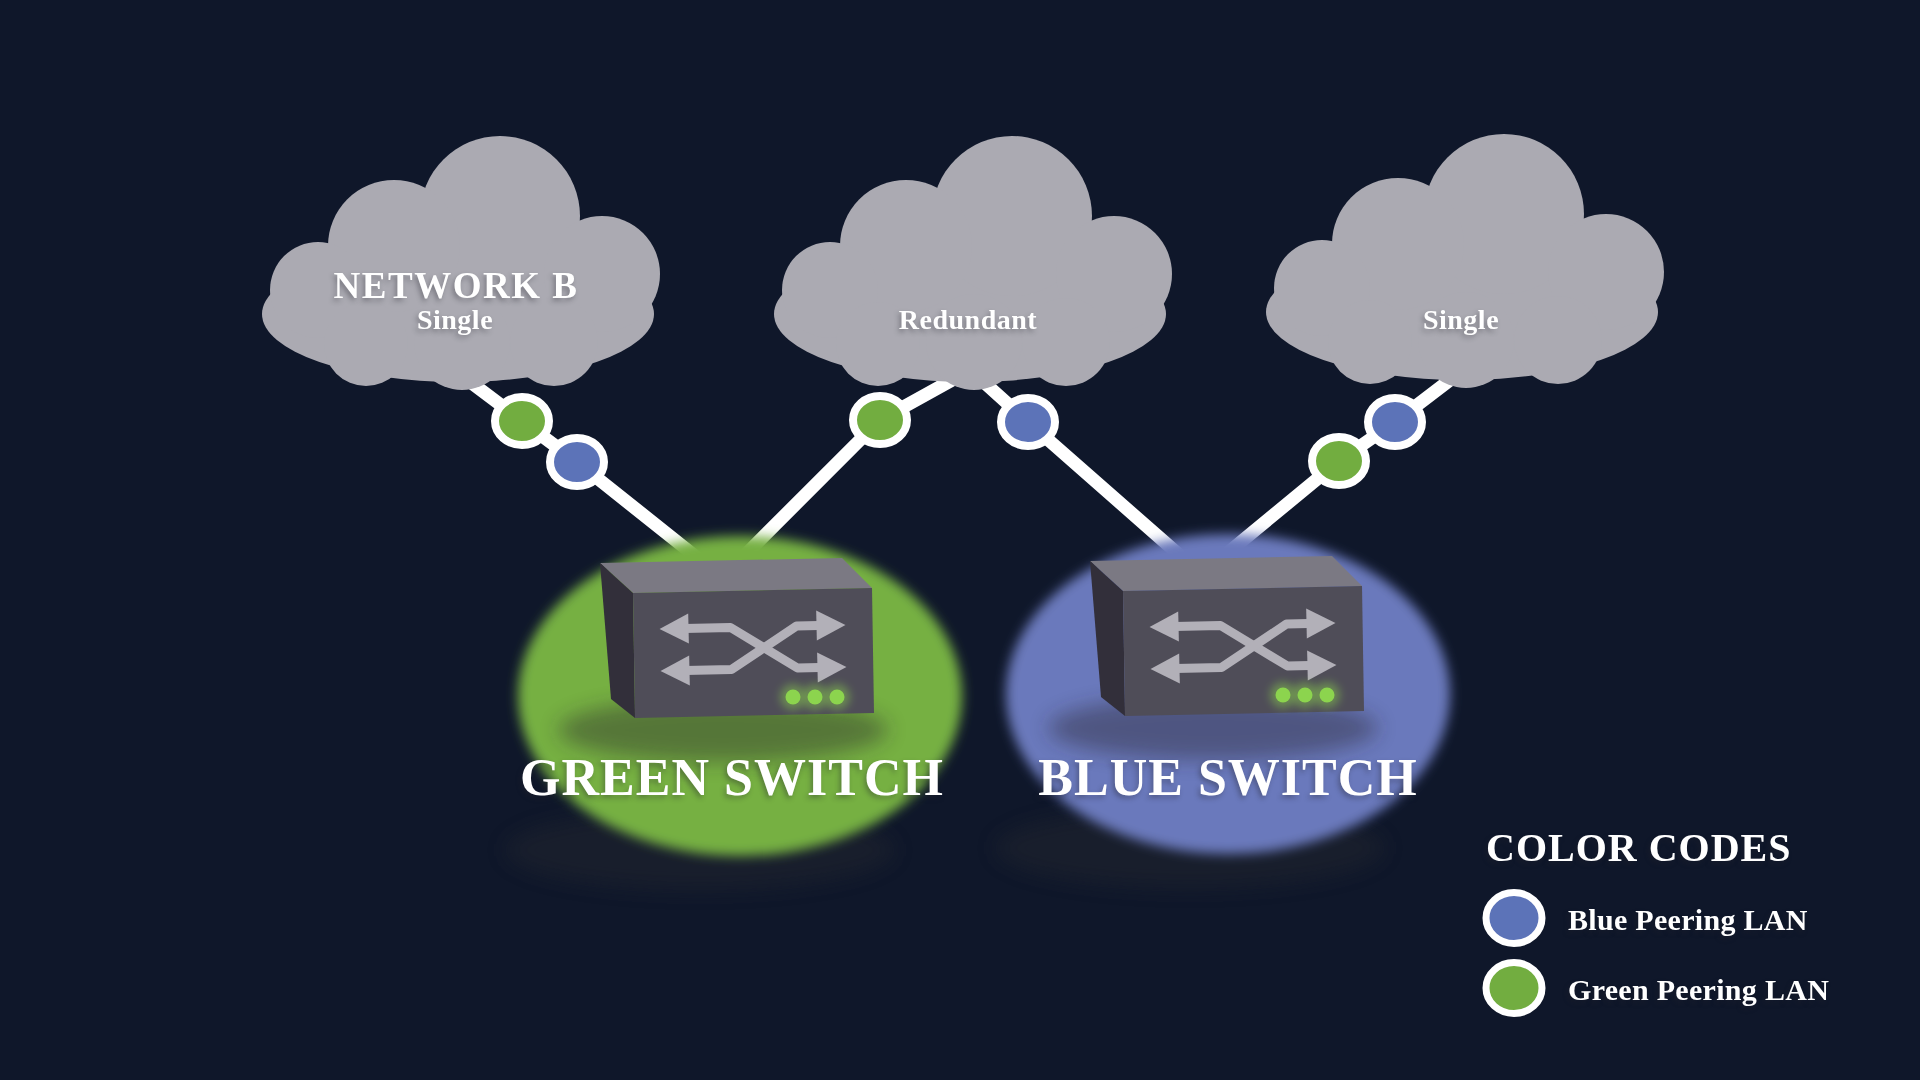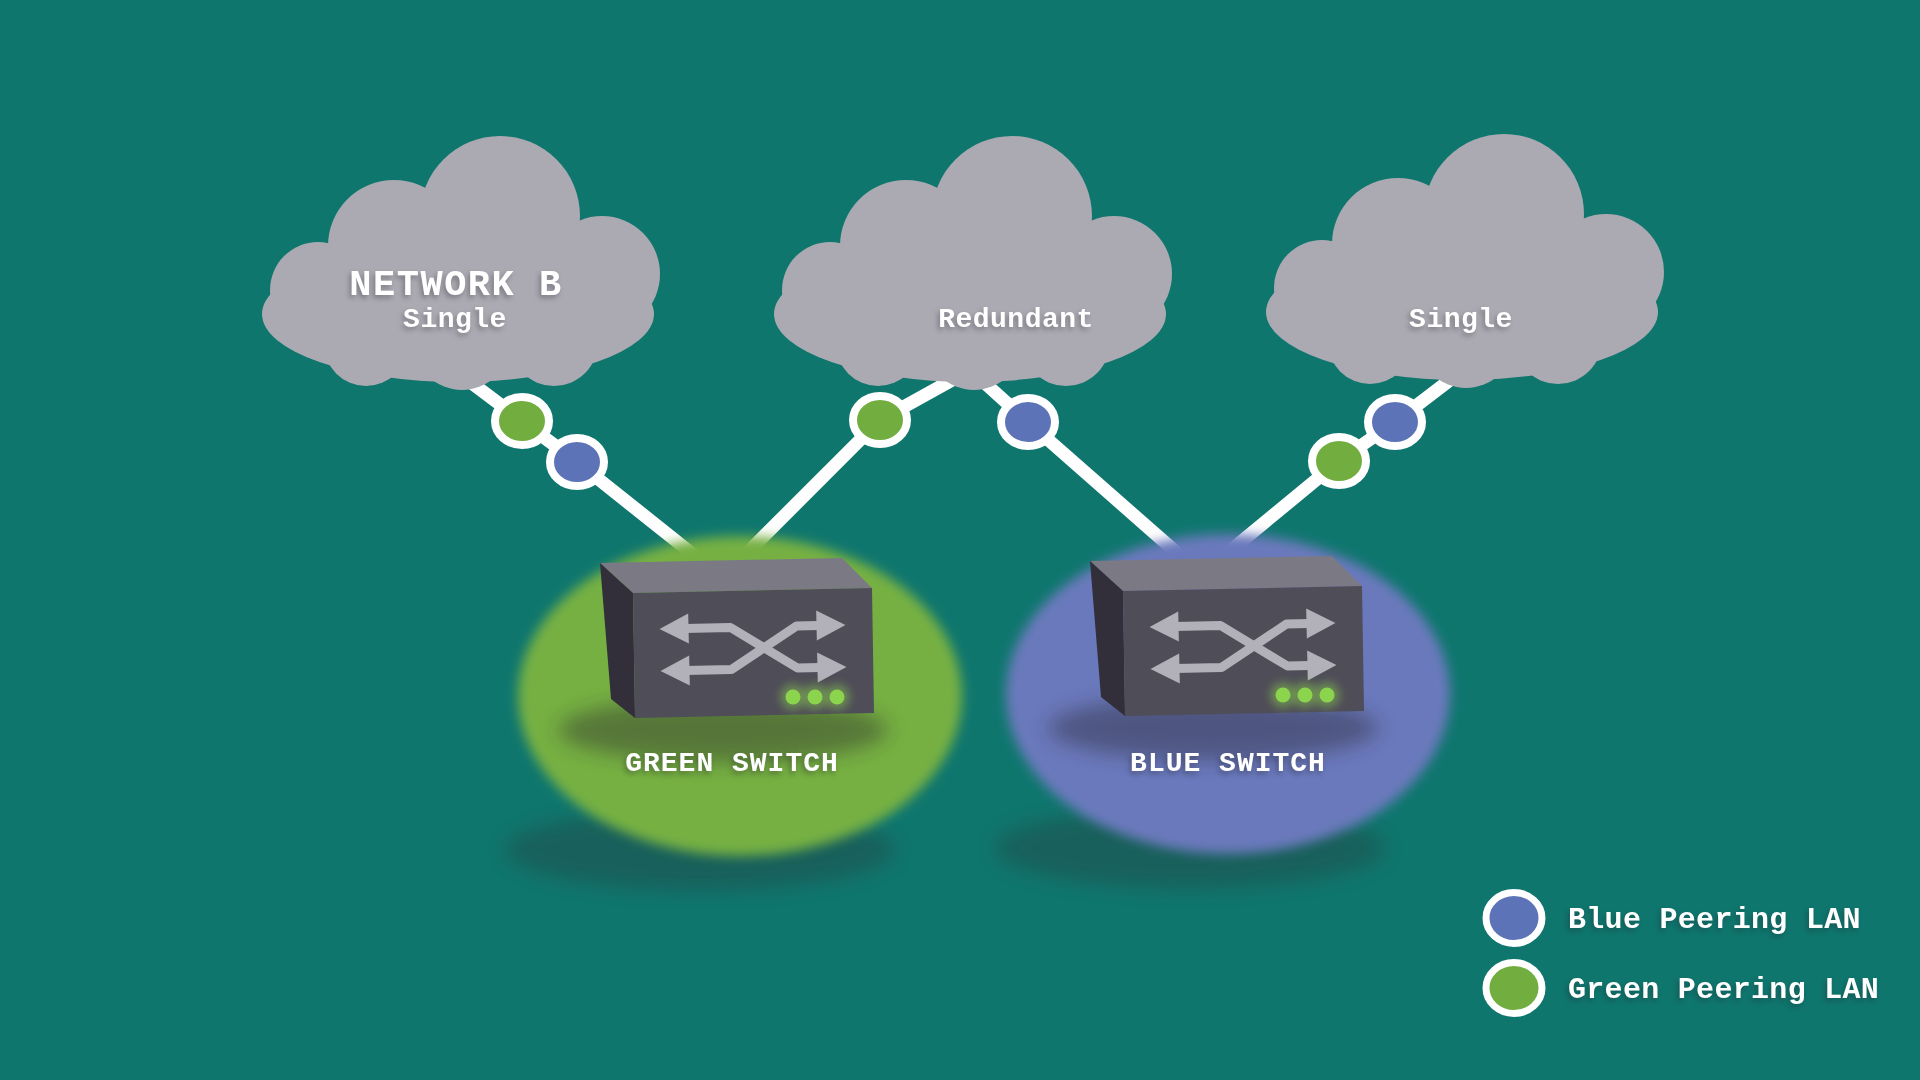--- a/index.html
+++ b/index.html
@@ -1,29 +1,29 @@
 <!DOCTYPE html>
 <html><head>
 <meta charset="utf-8">
 <style>
   html,body{margin:0;padding:0;background:#3a3940;}
   .stage{
     position:relative;width:1920px;height:1080px;overflow:hidden;
-    background:#0f766e;
-    font-family:Liberation Mono, monospace;
+    background:#0f172a;
+    font-family:Liberation Serif, serif;
   }
   .stage svg{position:absolute;left:0;top:0;}
   .lbl{
     position:absolute;color:#ffffff;font-weight:700;white-space:nowrap;
     transform:translateX(-50%);
     text-shadow:-2px 3px 5px rgba(35,34,42,.35);
   }
   .cloud-title{font-size:37px;letter-spacing:1.5px;}
   .cloud-sub{font-size:28px;letter-spacing:.5px;}
-  .switch-label{font-size:28px;letter-spacing:1px;}
+  .switch-label{font-size:52px;letter-spacing:1px;}
   .legend-title{font-size:40px;letter-spacing:1px;transform:none;}
   .legend-item{font-size:30px;letter-spacing:.3px;transform:none;}
 </style>
 </head>
 <body>
 
 <div class="stage">
 
   <svg width="1920" height="1080" viewBox="0 0 1920 1080">
     <defs>
@@ -105,23 +105,24 @@
 
     <g stroke="#FFFFFF" stroke-width="7">
       <ellipse cx="1514" cy="918" rx="28" ry="25.5" fill="#5C73B8"></ellipse>
       <ellipse cx="1514" cy="988" rx="28" ry="25.5" fill="#72AD40"></ellipse>
     </g>
   </svg>
 
   <div class="lbl cloud-title" style="left:456px;top:264px;">NETWORK B</div>
   <div class="lbl cloud-sub" style="left:455px;top:304px;">Single</div>
 
-  <div class="lbl cloud-sub" style="left:1016px;top:304px;text-align:right;">Redundant</div>
+  <div class="lbl cloud-sub" style="left:968px;top:304px;text-align:right;">Redundant</div>
 
   <div class="lbl cloud-sub" style="left:1461px;top:304px;">Single</div>
 
   <div class="lbl switch-label" style="left:732px;top:748px;">GREEN SWITCH</div>
   <div class="lbl switch-label" style="left:1228px;top:748px;">BLUE SWITCH</div>
 
+  <div class="lbl legend-title" style="left:1486px;top:824px;">COLOR CODES</div>
   <div class="lbl legend-item" style="left:1568px;top:903px;">Blue Peering LAN</div>
   <div class="lbl legend-item" style="left:1568px;top:973px;">Green Peering LAN</div>
 
 </div>
 
 </body></html>

